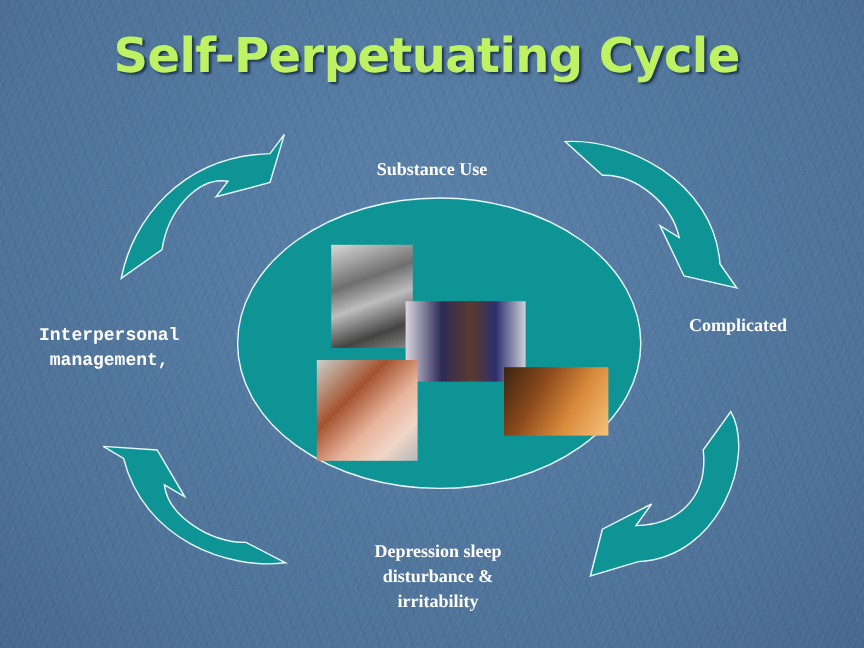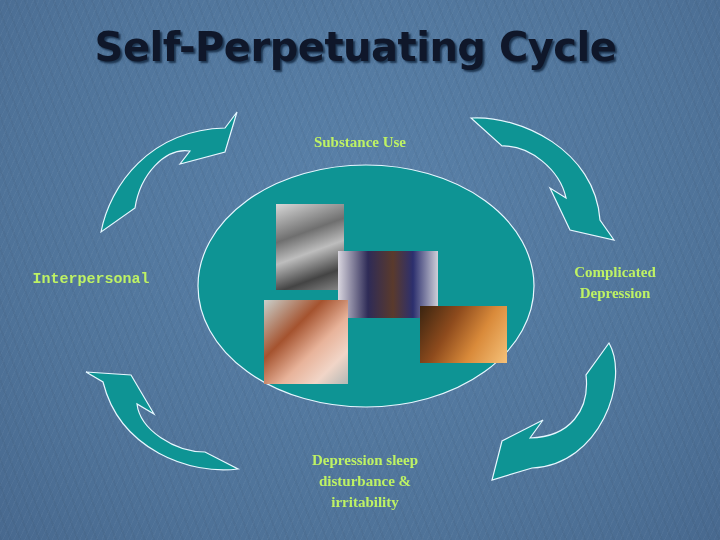--- a/index.html
+++ b/index.html
@@ -8,25 +8,25 @@
     background: #52789f;
     background-image:
       repeating-linear-gradient(115deg, rgba(255,255,255,0.035) 0px, rgba(255,255,255,0.035) 1px, transparent 1px, transparent 5px),
       repeating-linear-gradient(70deg, rgba(0,0,0,0.03) 0px, rgba(0,0,0,0.03) 2px, transparent 2px, transparent 9px),
       radial-gradient(ellipse at 50% 40%, #5a82aa 0%, #4f7399 70%, #48698f 100%);
     font-family: "Liberation Serif", serif;
   }
   .title {
     position: absolute; left: 0; top: 24px; width: 711px; text-align: center;
     font-family: "DejaVu Sans", sans-serif; font-weight: bold; font-size: 40px;
-    color: #0f172a; letter-spacing: -0.5px;
+    color: #bef264; letter-spacing: -0.5px;
     text-shadow: 2px 2px 2px #1d3550;
   }
   .label {
-    position: absolute; color: #bef264; font-weight: bold; font-size: 15px;
+    position: absolute; color: #ffffff; font-weight: bold; font-size: 15px;
     line-height: 21px; text-align: center; font-family: "Liberation Serif", serif;
   }
   .label div { white-space: nowrap; }
   svg.diagram { position: absolute; left: 0; top: 0; }
   .photo { position: absolute; overflow: hidden; }
   .p1 { left: 276px; top: 204px; width: 68px; height: 86px;
         background: linear-gradient(160deg, #d8d8d8 0%, #6f6f6f 35%, #bdbdbd 55%, #444 80%, #8a8a8a 100%); }
   .p2 { left: 338px; top: 251px; width: 100px; height: 67px;
         background: linear-gradient(90deg, #d9d6df 0%, #2e2b57 30%, #5a3a2c 55%, #2c2f6e 75%, #cfcfd8 100%); }
   .p3 { left: 264px; top: 300px; width: 84px; height: 84px;
@@ -84,24 +84,24 @@
 <div class="photo p2"></div>
 <div class="photo p3"></div>
 <div class="photo p4"></div>
 
 <div class="label" style="left:280px; top:132px; width:160px;">
   <div>Substance Use</div>
 </div>
 
 <div class="label" style="left:548px; top:262px; width:134px;">
   <div>Complicated</div>
-  <div>Depression</div>
 </div>
 
 <div class="label" style="left:280px; top:450px; width:170px;">
   <div>Depression sleep</div>
   <div>disturbance &amp;</div>
   <div>irritability</div>
 </div>
 
 <div class="label" style="left:0px; top:269px; width:182px;font-family:Liberation Mono, monospace;">
   <div>Interpersonal</div>
+  <div>management,</div>
 </div>
 
 </body></html>

